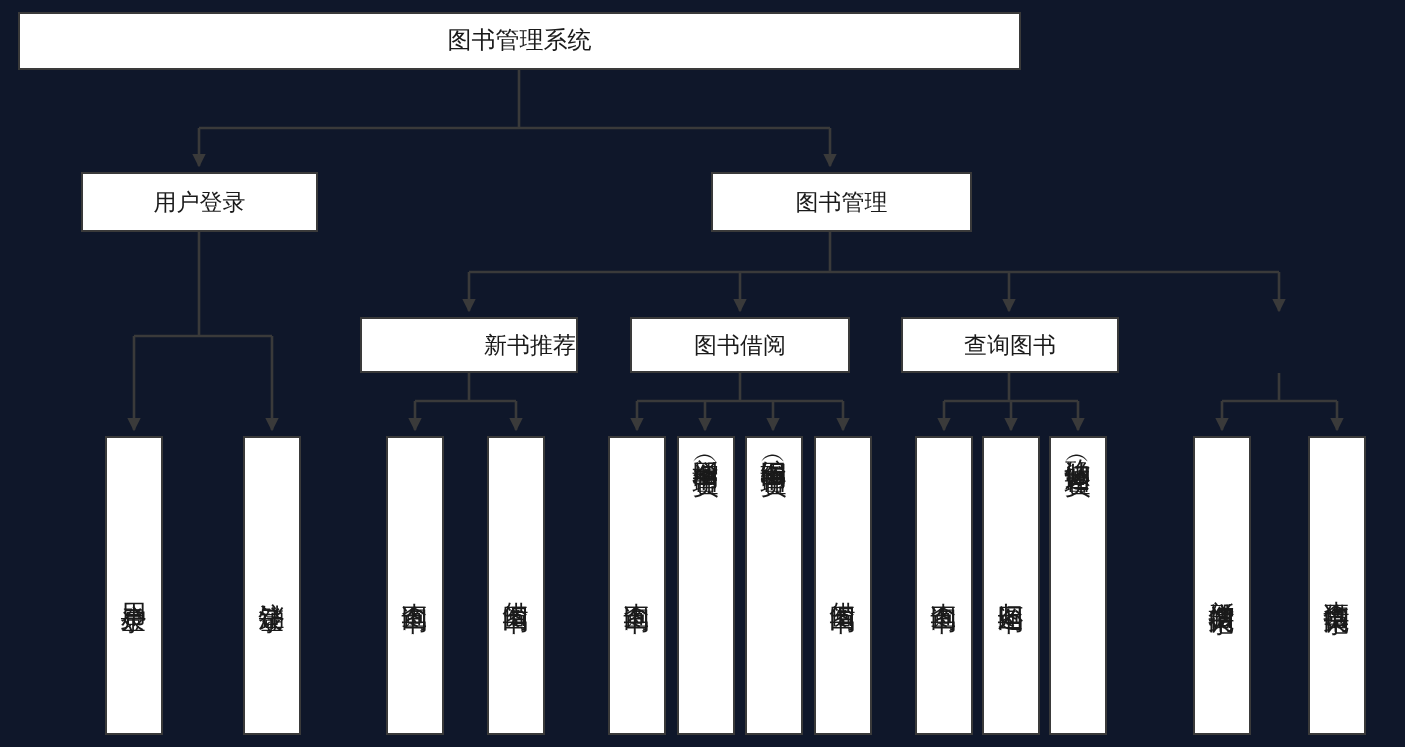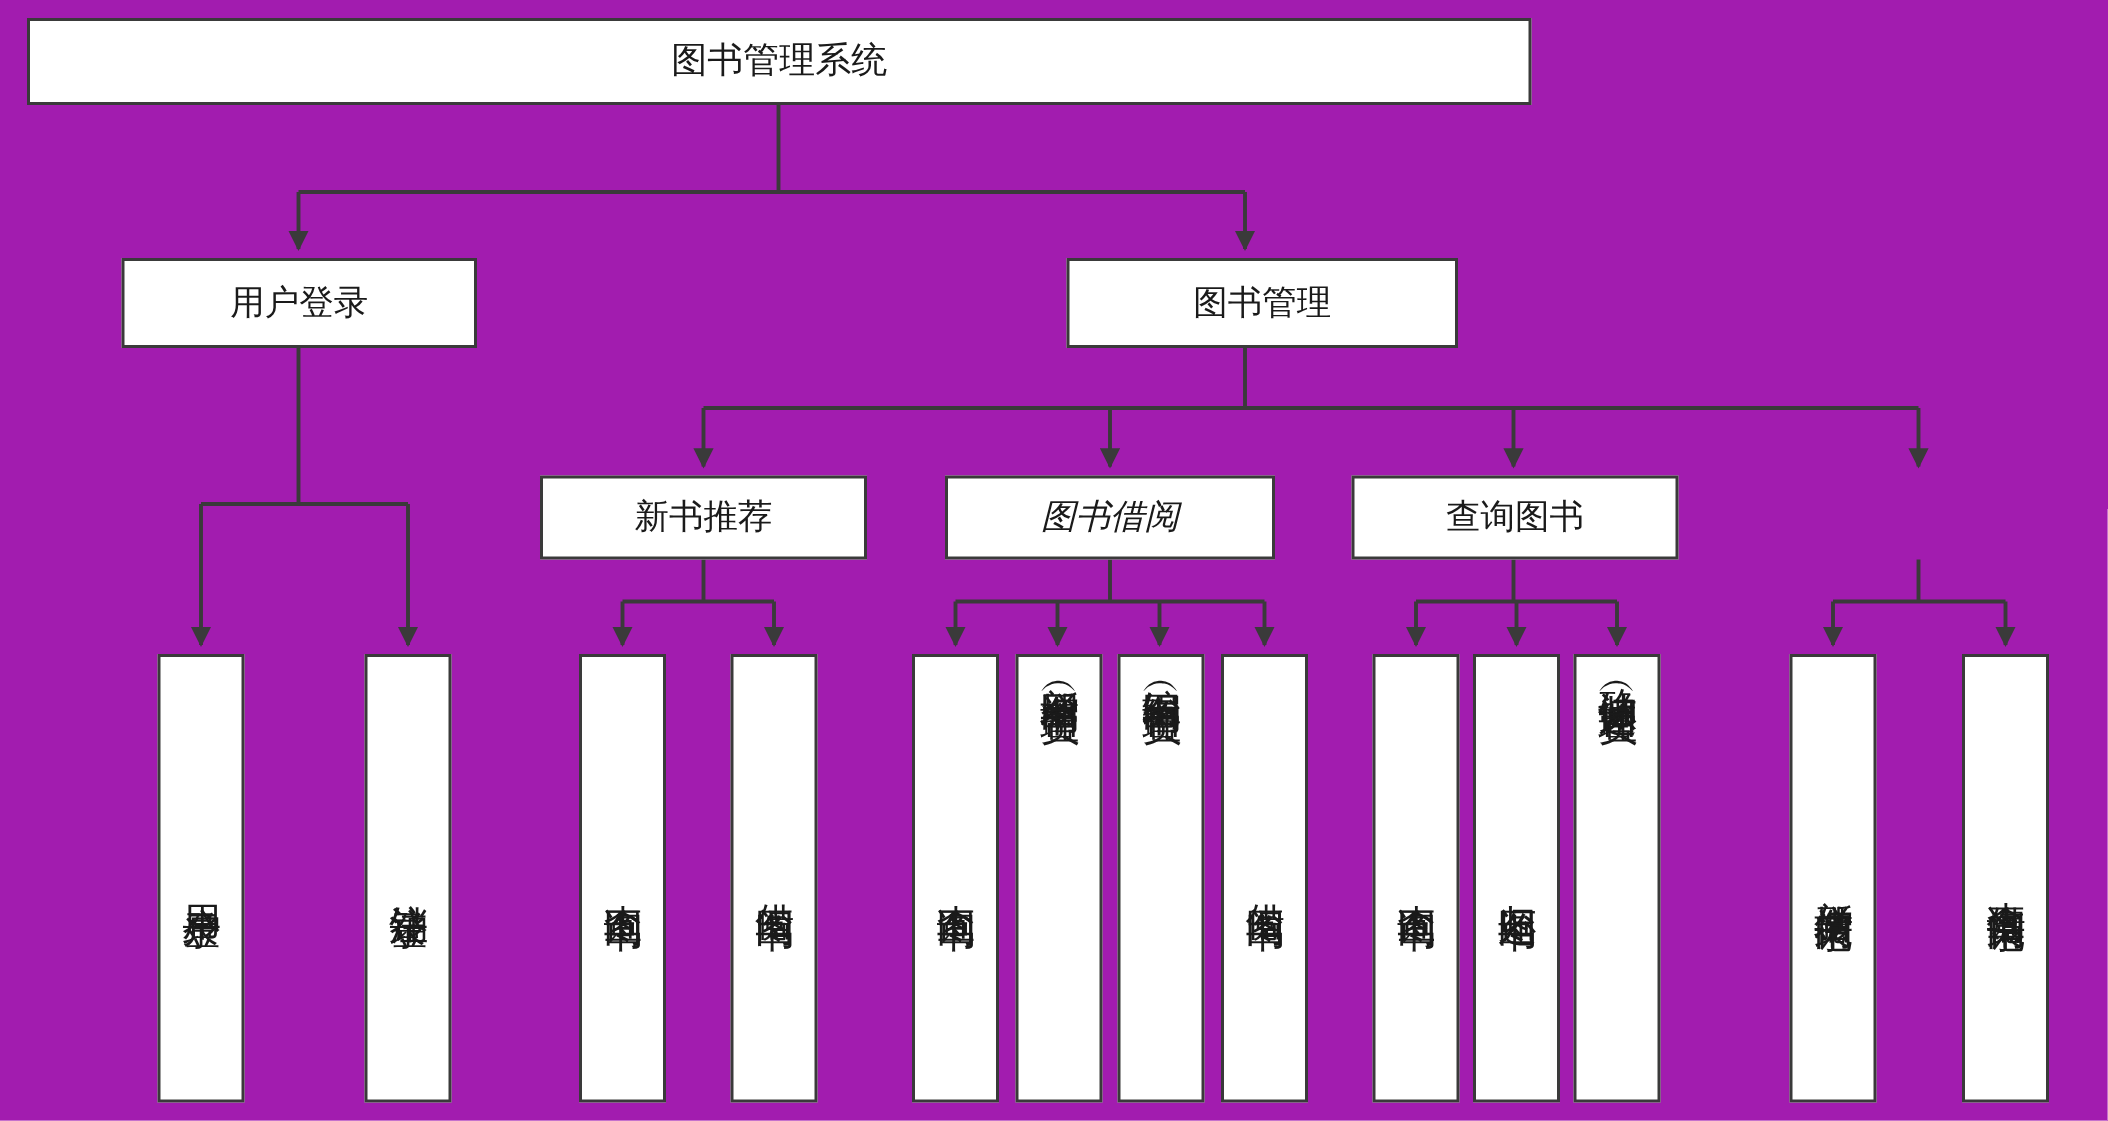--- a/index.html
+++ b/index.html
@@ -10,21 +10,21 @@
   body {
     width: 1405px;
     height: 747px;
     font-family: "DejaVu Sans", "Liberation Sans", sans-serif;
     overflow: hidden;
   }
   #diagram-root {
     position: relative;
     width: 1405px;
     height: 747px;
-    background: #a21caf;
+    background: #0f172a;
   }
   svg.edges {
     position: absolute;
     left: 0;
     top: 0;
     width: 1405px;
     height: 747px;
   }
   .node {
     position: absolute;
@@ -133,25 +133,25 @@
   </div>
 
   <div class="node horiz" style="left:81px; top:172px; width:237px; height:60px;">
     <span class="label">用户登录</span>
   </div>
 
   <div class="node horiz" style="left:711px; top:172px; width:261px; height:60px;">
     <span class="label">图书管理</span>
   </div>
 
-  <div class="node horiz" style="left:360px; top:317px; width:218px; height:56px;">
+  <div class="node horiz" style="left:360px; top:317px; width:218px; height:56px;justify-content:flex-end;">
     <span class="label">新书推荐</span>
   </div>
 
-  <div class="node horiz" style="left:630px; top:317px; width:220px; height:56px;font-style:italic;">
+  <div class="node horiz" style="left:630px; top:317px; width:220px; height:56px;">
     <span class="label">图书借阅</span>
   </div>
 
   <div class="node horiz" style="left:901px; top:317px; width:218px; height:56px;">
     <span class="label">查询图书</span>
   </div>
 
 
   <div class="node leaf center-v" style="left:105px; top:436px; width:58px; height:299px;">
     <span class="label">用户登录</span>

